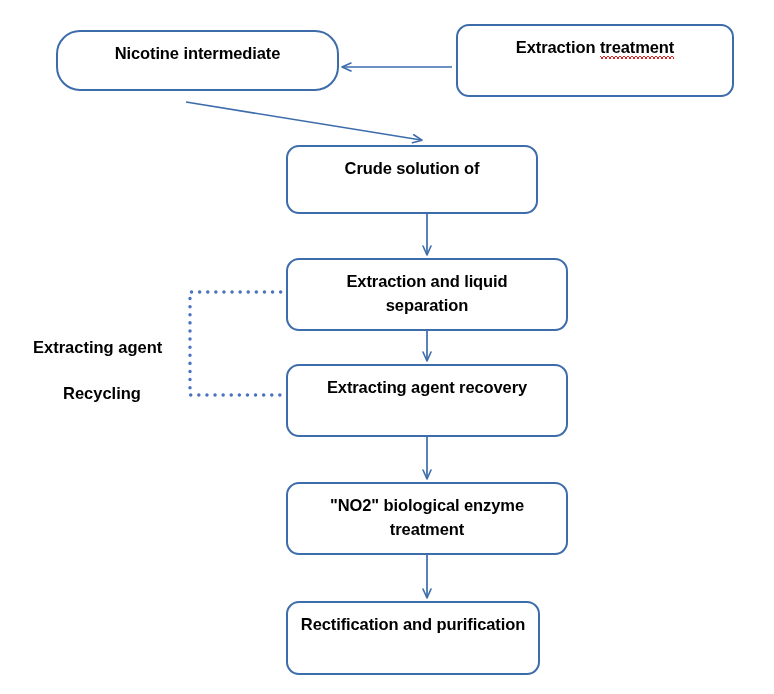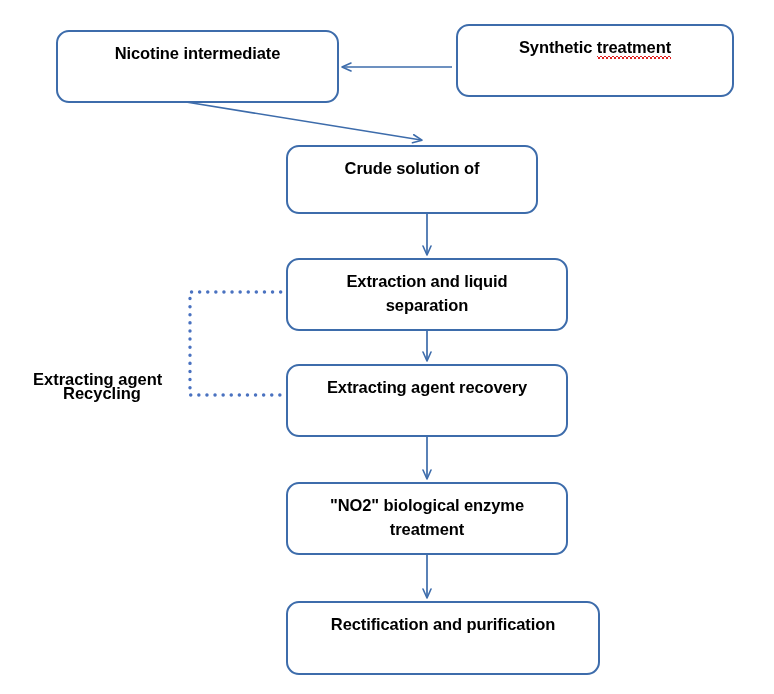--- a/index.html
+++ b/index.html
@@ -109,47 +109,47 @@
 
     <g>
       <line x1="427" y1="555" x2="427" y2="597" stroke="#3d6cab" stroke-width="1.7" marker-end="url(#arrowOpenV)"></line>
     </g>
 
     <g>
       <path d="M288,395 L190,395 L190,292 L288,292" fill="none" stroke="#4a72c0" stroke-width="3.4" stroke-linecap="round" stroke-dasharray="0.1 8"></path>
     </g>
   </svg>
 
-  <div class="node" style="left:56px; top:30px; width:283px; height:73px;">
+  <div class="node" style="left:56px; top:30px; width:283px; height:61px;border-radius:24px;">
     <span class="node-label">Nicotine intermediate</span>
   </div>
 
   <div class="node" style="left:456px; top:24px; width:278px; height:73px;">
-    <span class="node-label spellcheck"><span>Synthetic </span><span class="misspelled">treatment</span></span>
+    <span class="node-label spellcheck"><span>Extraction </span><span class="misspelled">treatment</span></span>
   </div>
 
   <div class="node" style="left:286px; top:145px; width:252px; height:69px;">
     <span class="node-label">Crude solution of</span>
   </div>
 
   <div class="node" style="left:286px; top:364px; width:282px; height:73px;">
     <span class="node-label">Extracting agent recovery</span>
   </div>
 
   <div class="node" style="left:286px; top:258px; width:282px; height:73px;">
     <span class="node-label">Extraction and liquid
 separation</span>
   </div>
 
   <div class="node" style="left:286px; top:482px; width:282px; height:73px;">
     <span class="node-label">"NO2" biological enzyme
 treatment</span>
   </div>
 
-  <div class="node" style="left:286px; top:601px; width:314px; height:74px;">
+  <div class="node" style="left:286px; top:601px; width:254px; height:74px;">
     <span class="node-label">Rectification and purification</span>
   </div>
 
-  <div class="side-label" style="left:33px; top:338px;margin-top:32px;">Extracting agent</div>
+  <div class="side-label" style="left:33px; top:338px;">Extracting agent</div>
 
   <div class="side-label" style="left:63px; top:384px;">Recycling</div>
 
 </div>
 
 </body></html>

